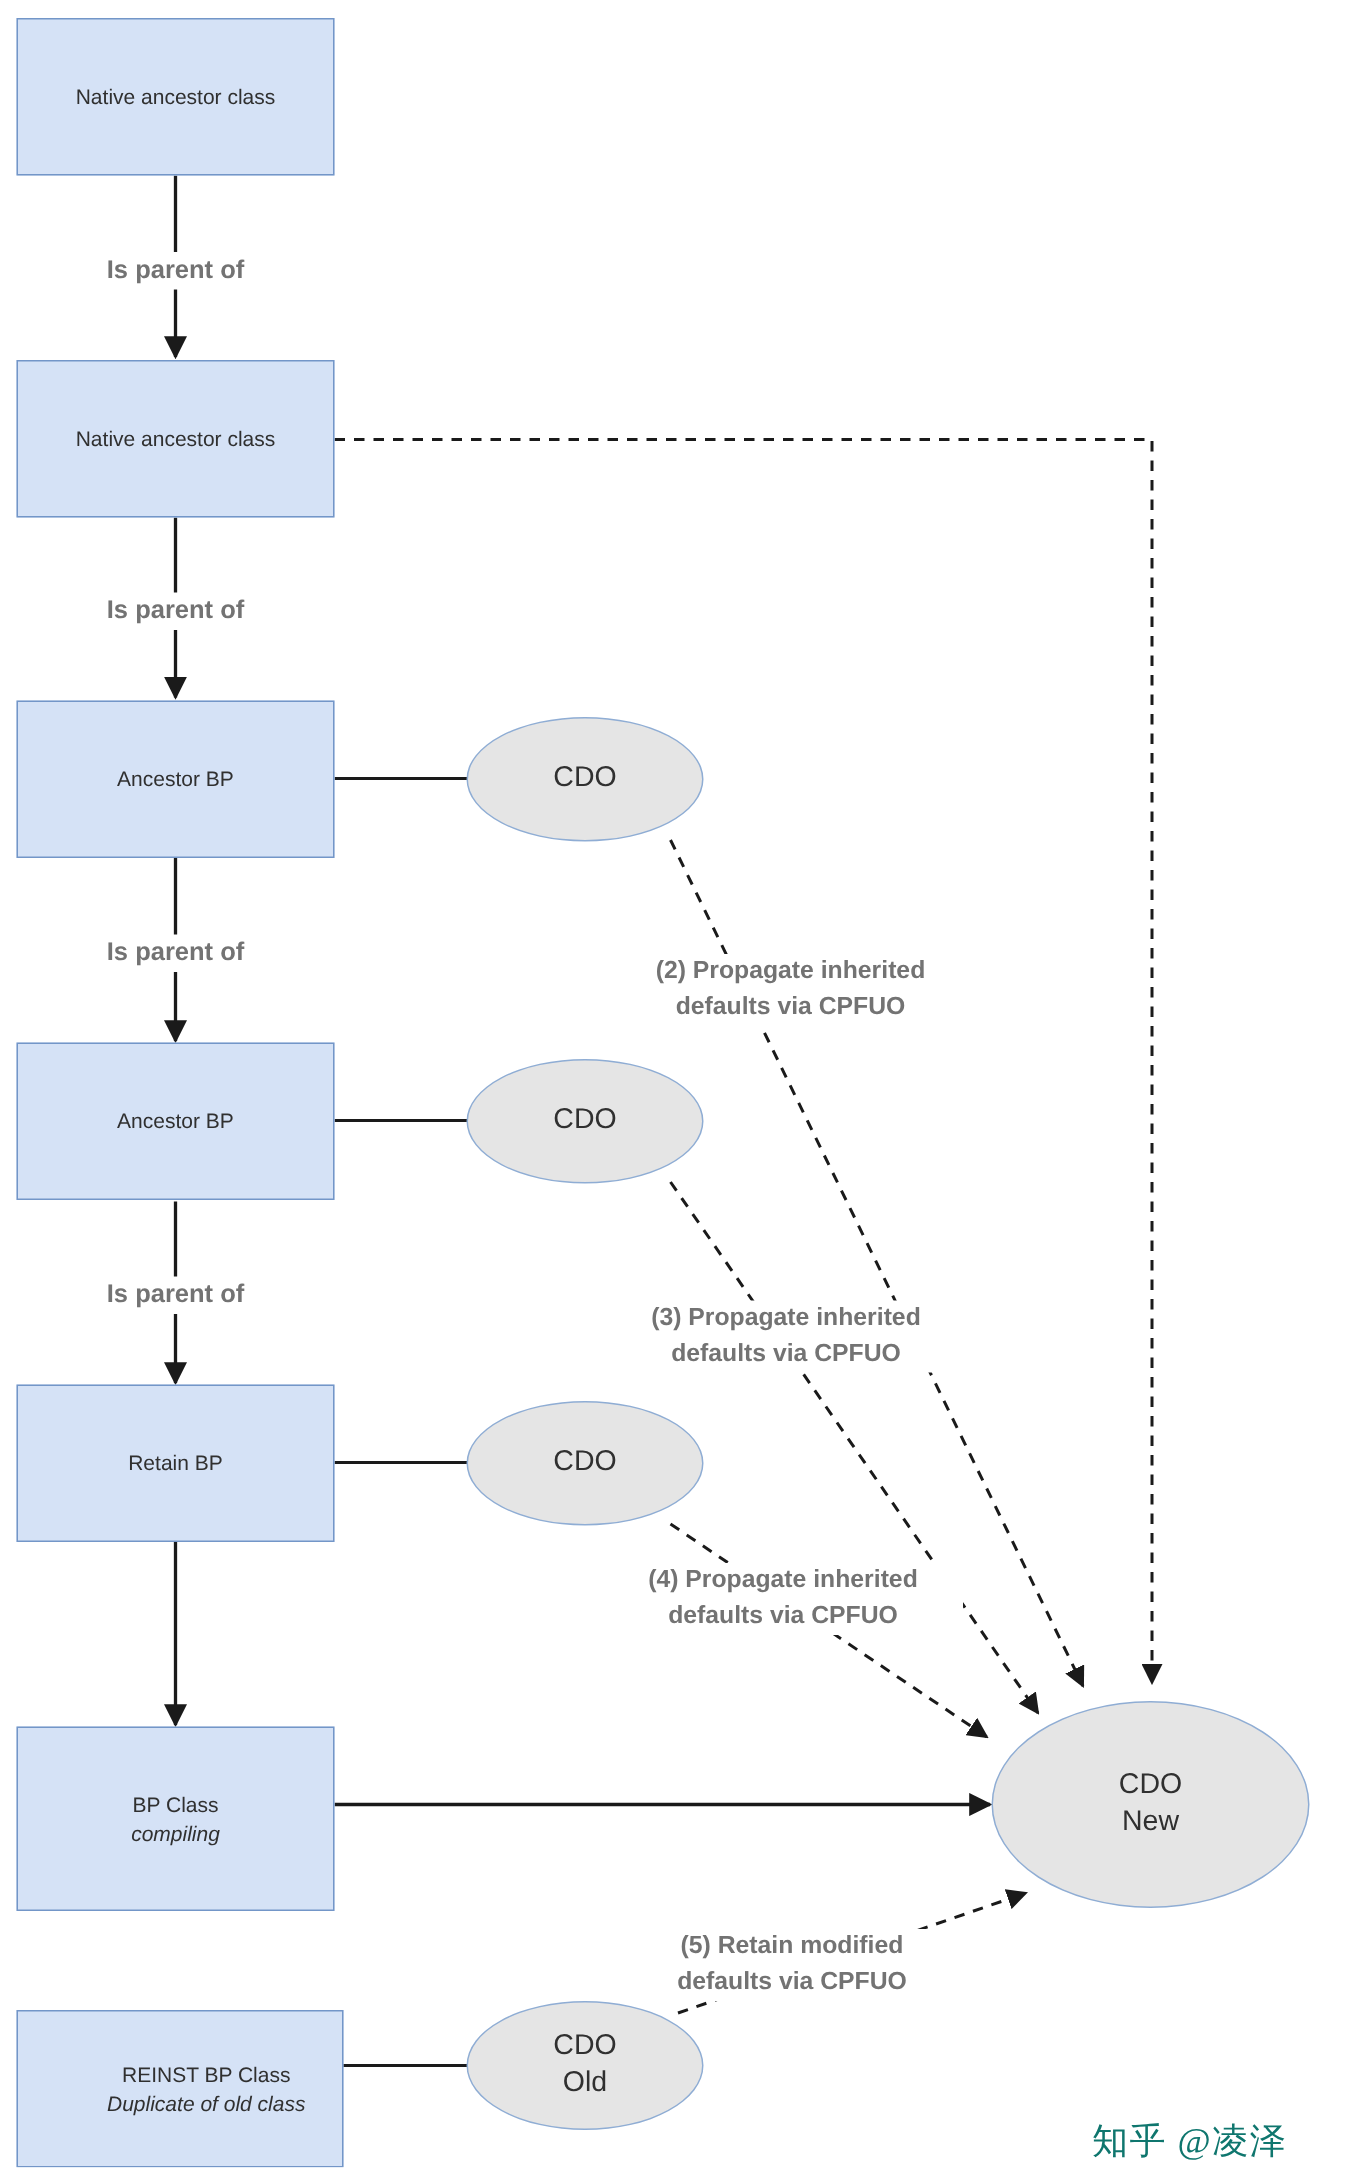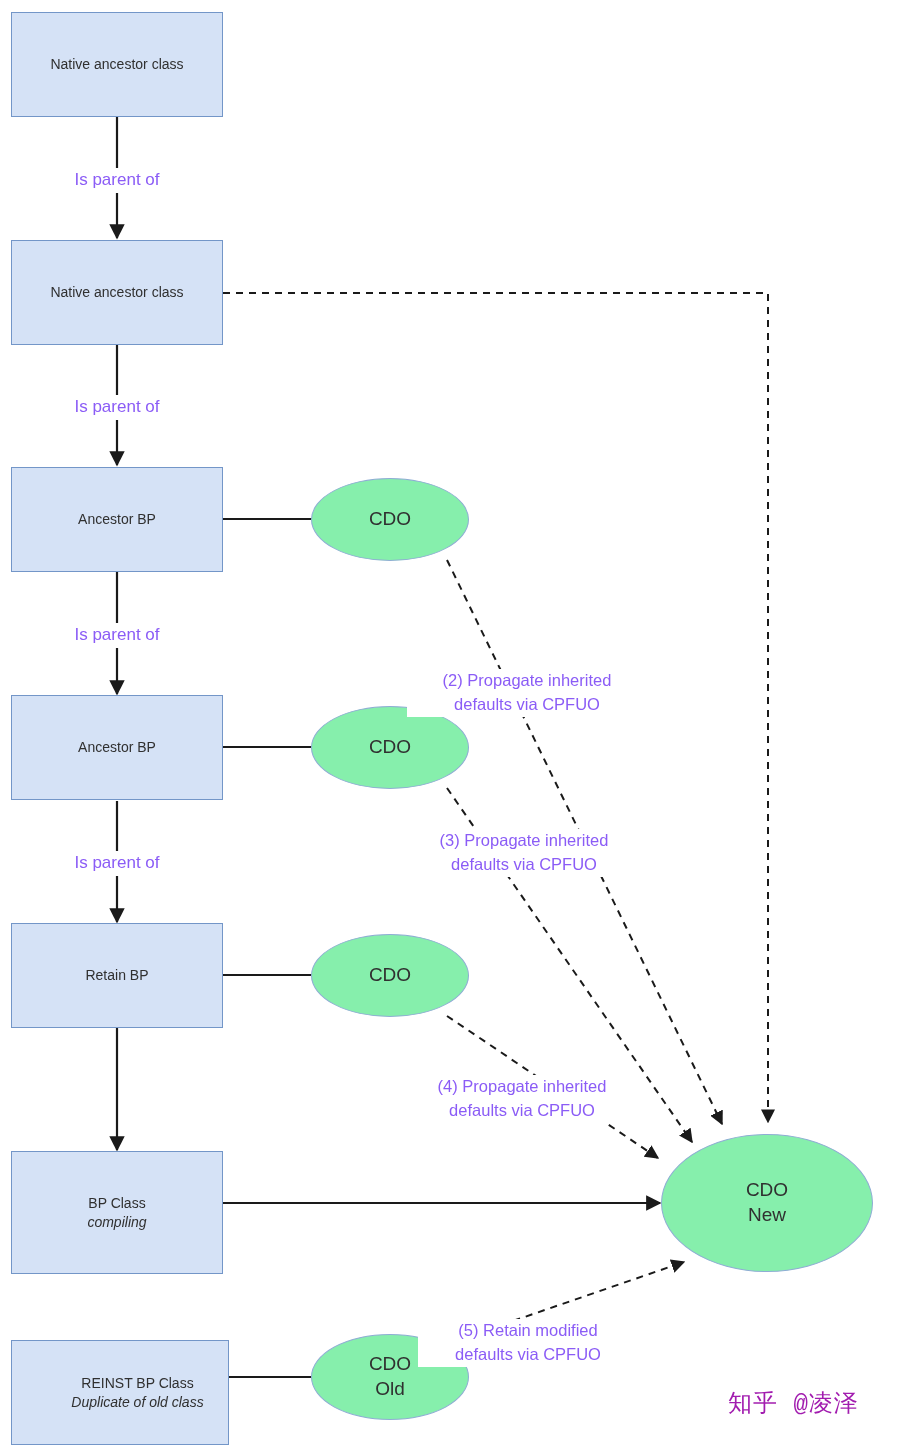--- a/index.html
+++ b/index.html
@@ -39,55 +39,56 @@
     line-height: 1.35;
     text-align: center;
   }
   .node .sub {
     font-style: italic;
     text-align: center;
   }
   .ellipse {
     position: absolute;
     box-sizing: border-box;
-    background: #86efac;
+    background: #e5e5e5;
     border: 1px solid #8fadd4;
     border-radius: 50%;
     display: flex;
     flex-direction: column;
     align-items: center;
     justify-content: center;
     color: #303030;
     font-size: 19px;
     line-height: 1.3;
     text-align: right;
   }
   .ellipse .sub {
   }
   .edge-label {
     position: absolute;
-    color: #8b5cf6;
+    color: #737373;
     font-size: 17px;
     line-height: 1.45;
     text-align: center;
     white-space: pre-line;
     background: #ffffff;
     pointer-events: none;
+    font-weight: bold;
   }
   .edge-label.small {
     font-size: 16.5px;
-    margin-top: 33px;
   }
   .watermark {
     position: absolute;
-    color: #a21caf;
+    color: #0f766e;
     font-size: 24px;
     letter-spacing: 1px;
     white-space: nowrap;
-    font-family: Liberation Mono, monospace;
+    font-family: Liberation Serif, serif;
+    margin-top: 24px;
   }
 </style>
 </head>
 <body>
 
 <div id="canvas">
 
   <svg id="edges" viewBox="0 0 903 1445" width="903" height="1445" xmlns="http://www.w3.org/2000/svg">
     <defs>
       <marker id="arrow" viewBox="0 0 10 10" refX="9" refY="5" markerWidth="7" markerHeight="7" orient="auto-start-reverse">
@@ -183,21 +184,21 @@
   <div class="edge-label" style="left:46px; top:395px; width:142px;">Is parent of</div>
 
   <div class="edge-label" style="left:46px; top:623px; width:142px;">Is parent of</div>
 
   <div class="edge-label" style="left:46px; top:851px; width:142px;">Is parent of</div>
 
 
   <div class="edge-label small" style="left:407px; top:636px; width:240px;">(2) Propagate inherited
 defaults via CPFUO</div>
 
-  <div class="edge-label small" style="left:404px; top:796px; width:240px;">(3) Propagate inherited
+  <div class="edge-label small" style="left:404px; top:867px; width:240px;">(3) Propagate inherited
 defaults via CPFUO</div>
 
   <div class="edge-label small" style="left:402px; top:1042px; width:240px;">(4) Propagate inherited
 defaults via CPFUO</div>
 
   <div class="edge-label small" style="left:418px; top:1286px; width:220px;">(5) Retain modified
 defaults via CPFUO</div>
 
   <div class="watermark" style="left:728px; top:1387px;">知乎 @凌泽</div>
 

